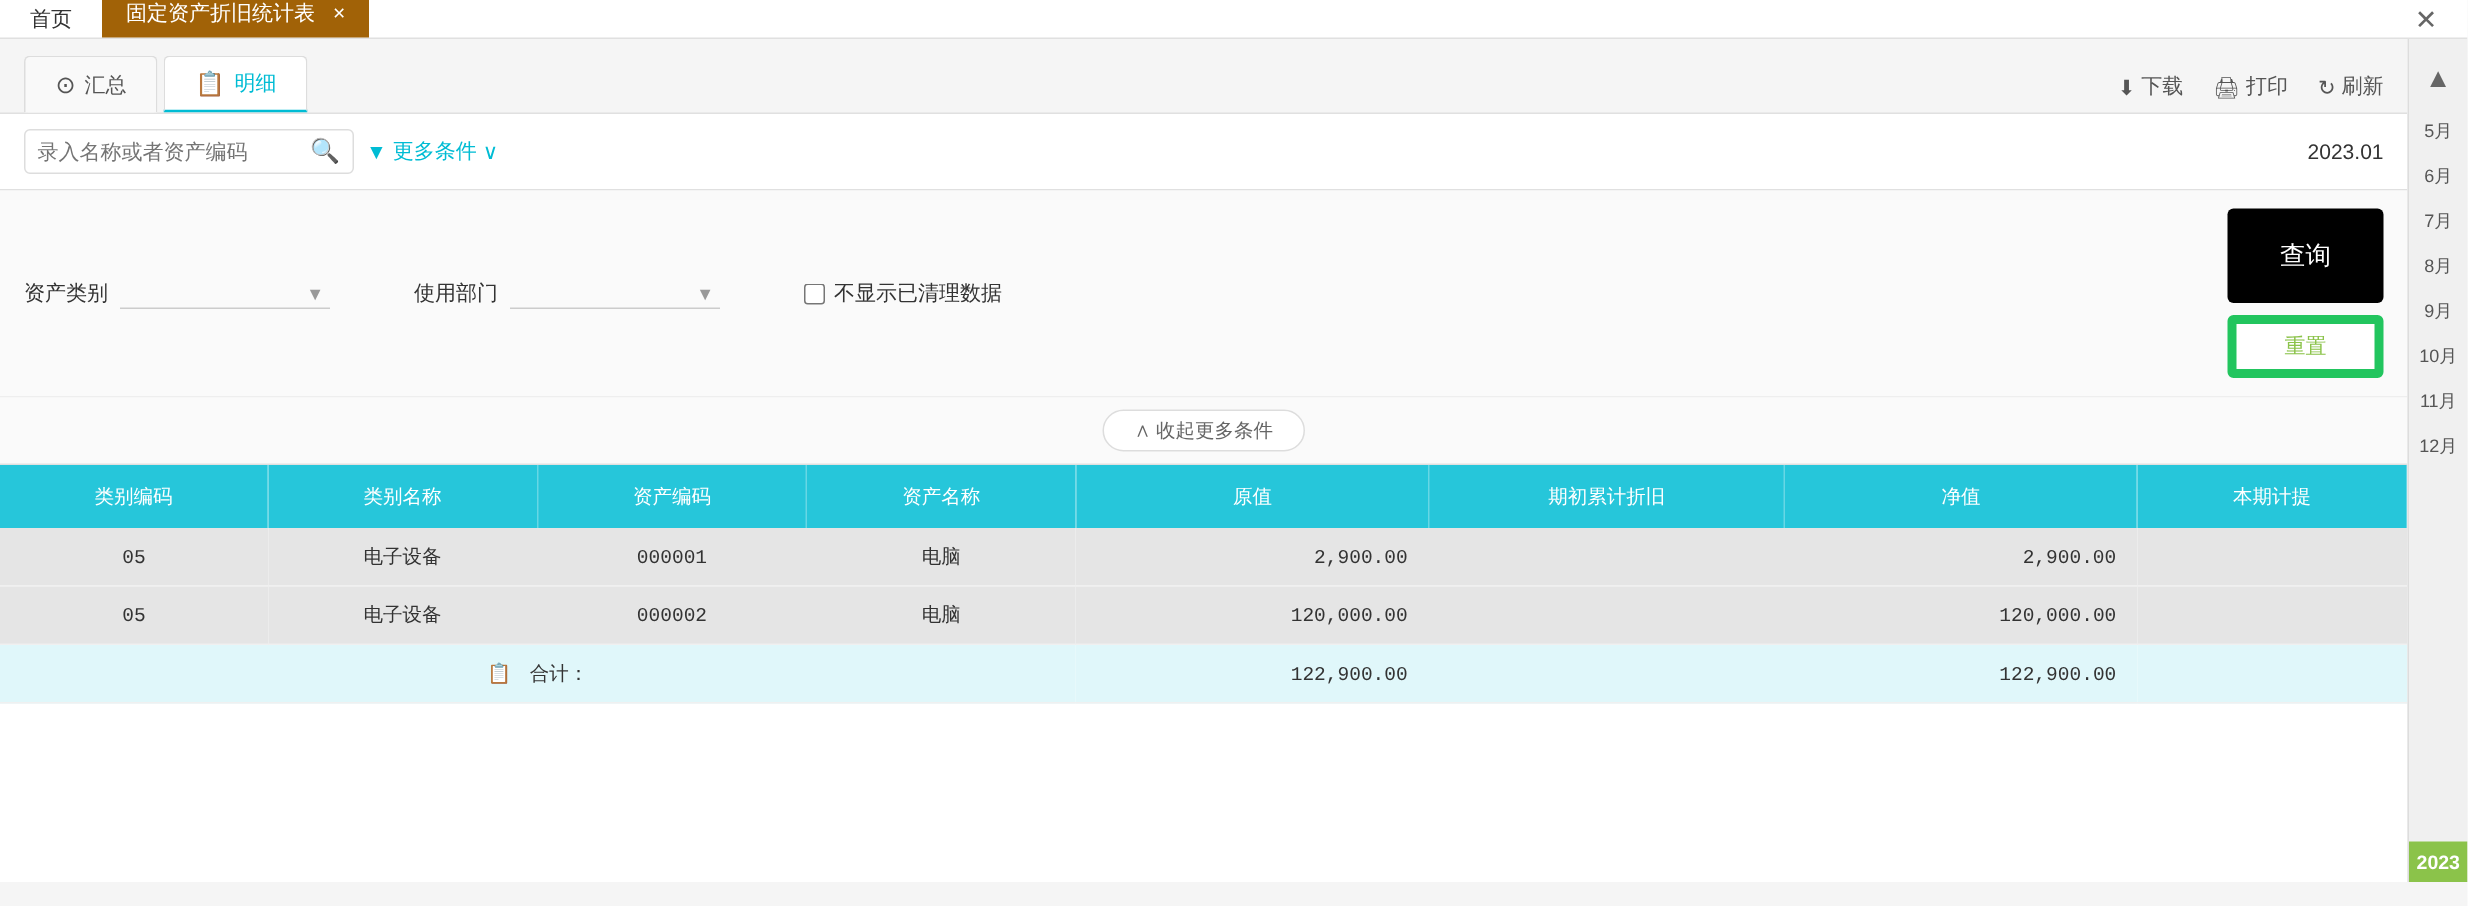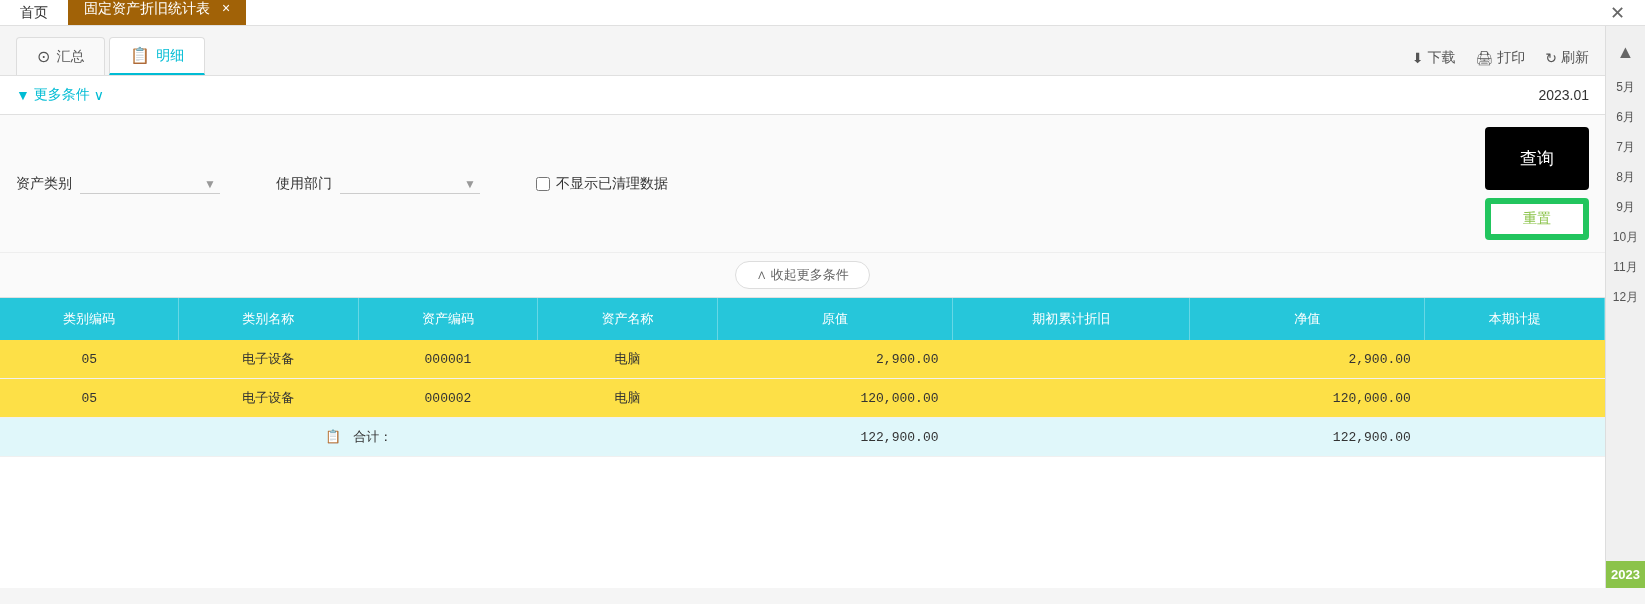--- a/index.html
+++ b/index.html
@@ -132,21 +132,21 @@
     }
 
     
     .table-wrap { flex: 1; overflow: auto; font-family: Liberation Mono, monospace; }
     table { width: 100%; border-collapse: collapse; font-size: 13px; }
     thead tr { background: #26c6da; color: #fff; }
     thead th {
       padding: 12px 14px; text-align: center; font-weight: normal;
       border-right: 1px solid rgba(255,255,255,0.3); white-space: nowrap;
     }
-    tbody tr { background: #fde047; border-bottom: 1px solid #f0f0f0; }
+    tbody tr { background: #e5e5e5; border-bottom: 1px solid #f0f0f0; }
     tbody td { padding: 10px 14px; text-align: center; color: #333; }
     tbody td.num { text-align: right; }
     .total-row { background: #e0f7fa !important; }
     .total-icon { margin-right: 4px; color: #26c6da; }
 
     
     .right-sidebar {
       width: 40px; background: #f0f0f0;
       display: flex; flex-direction: column; align-items: center;
       padding-top: 8px; border-left: 1px solid #ddd;
@@ -202,20 +202,24 @@
           <span>打印</span>
         </div>
         <div class="toolbar-btn">
           <span>↻</span>
           <span>刷新</span>
         </div>
       </div>
     </div>
 
     <div class="search-bar">
+      <div class="search-input-wrap">
+        <input class="search-input" type="text" placeholder="录入名称或者资产编码" style="">
+        <span class="search-icon-btn">🔍</span>
+      </div>
       <div class="more-filters">
         <span>▼</span>
         <span>更多条件</span>
         <span>∨</span>
       </div>
       <div class="date-display">2023.01</div>
     </div>
 
     <div class="filter-row">
       <div class="filter-item">

